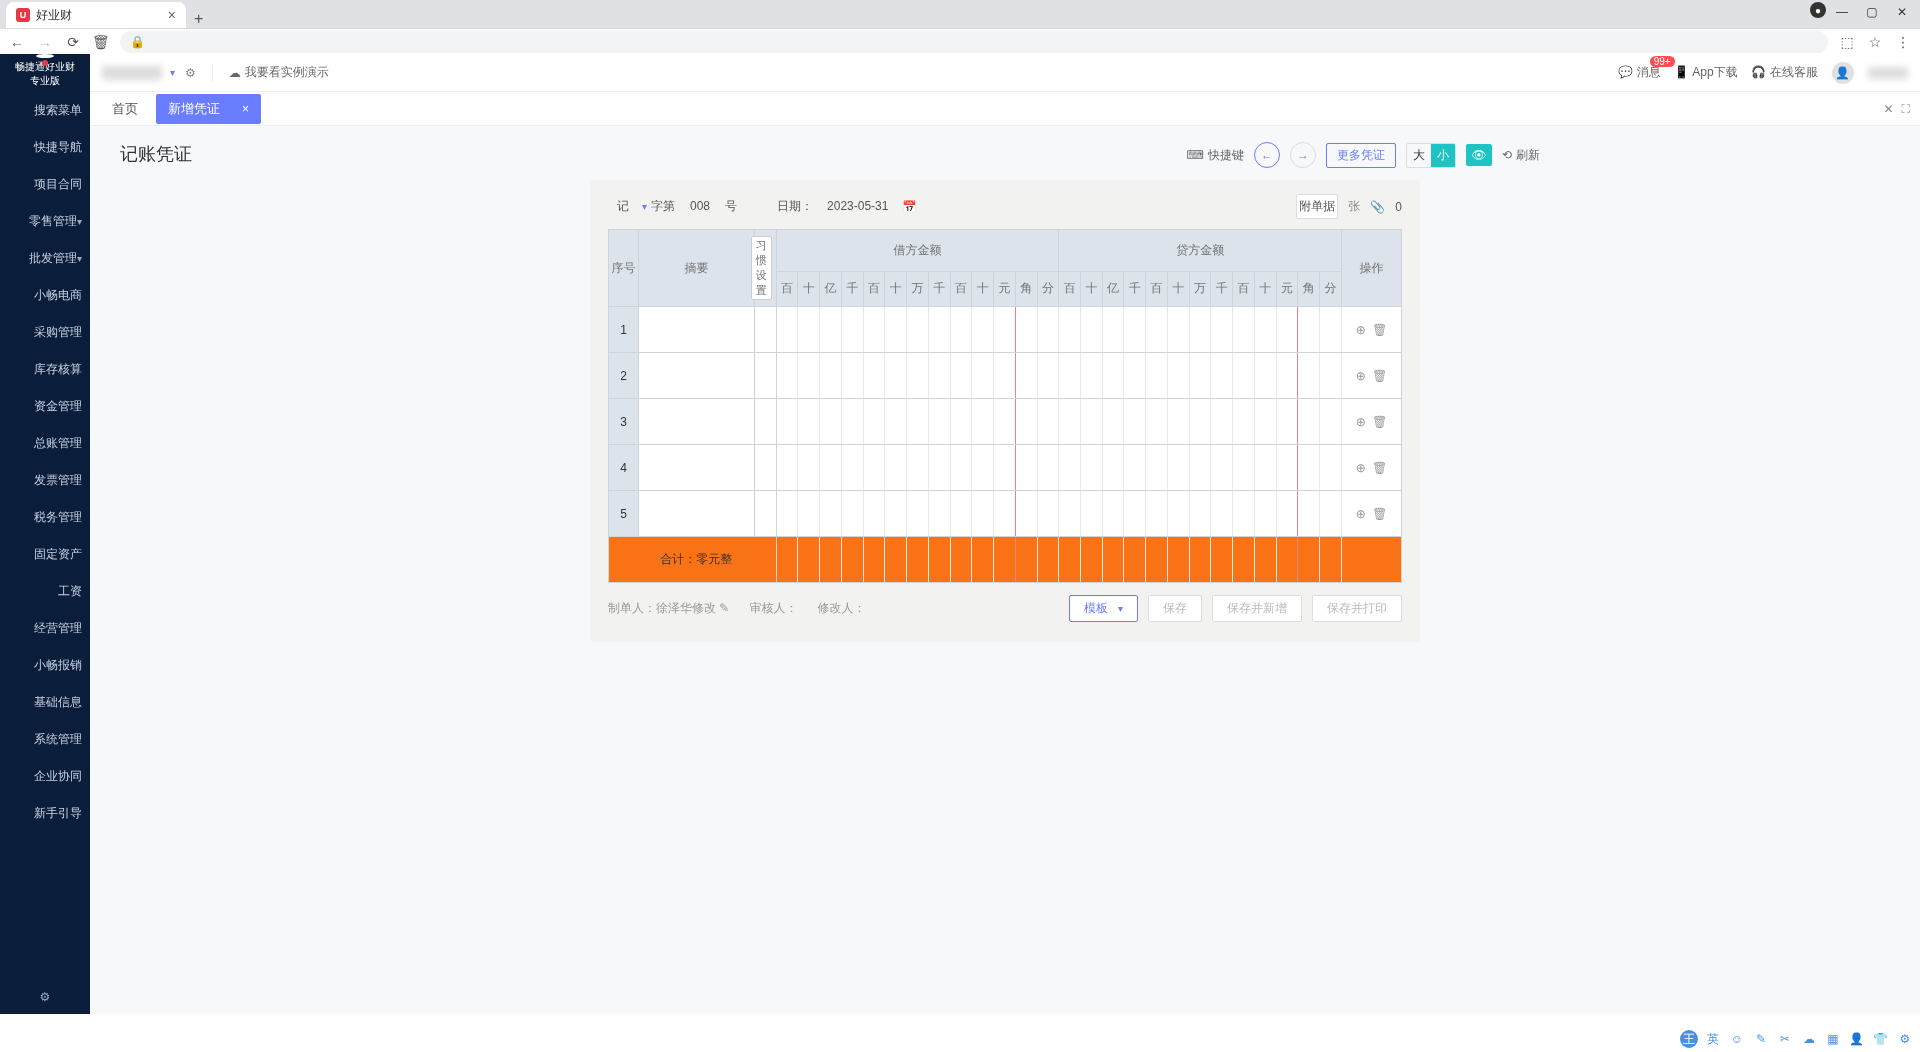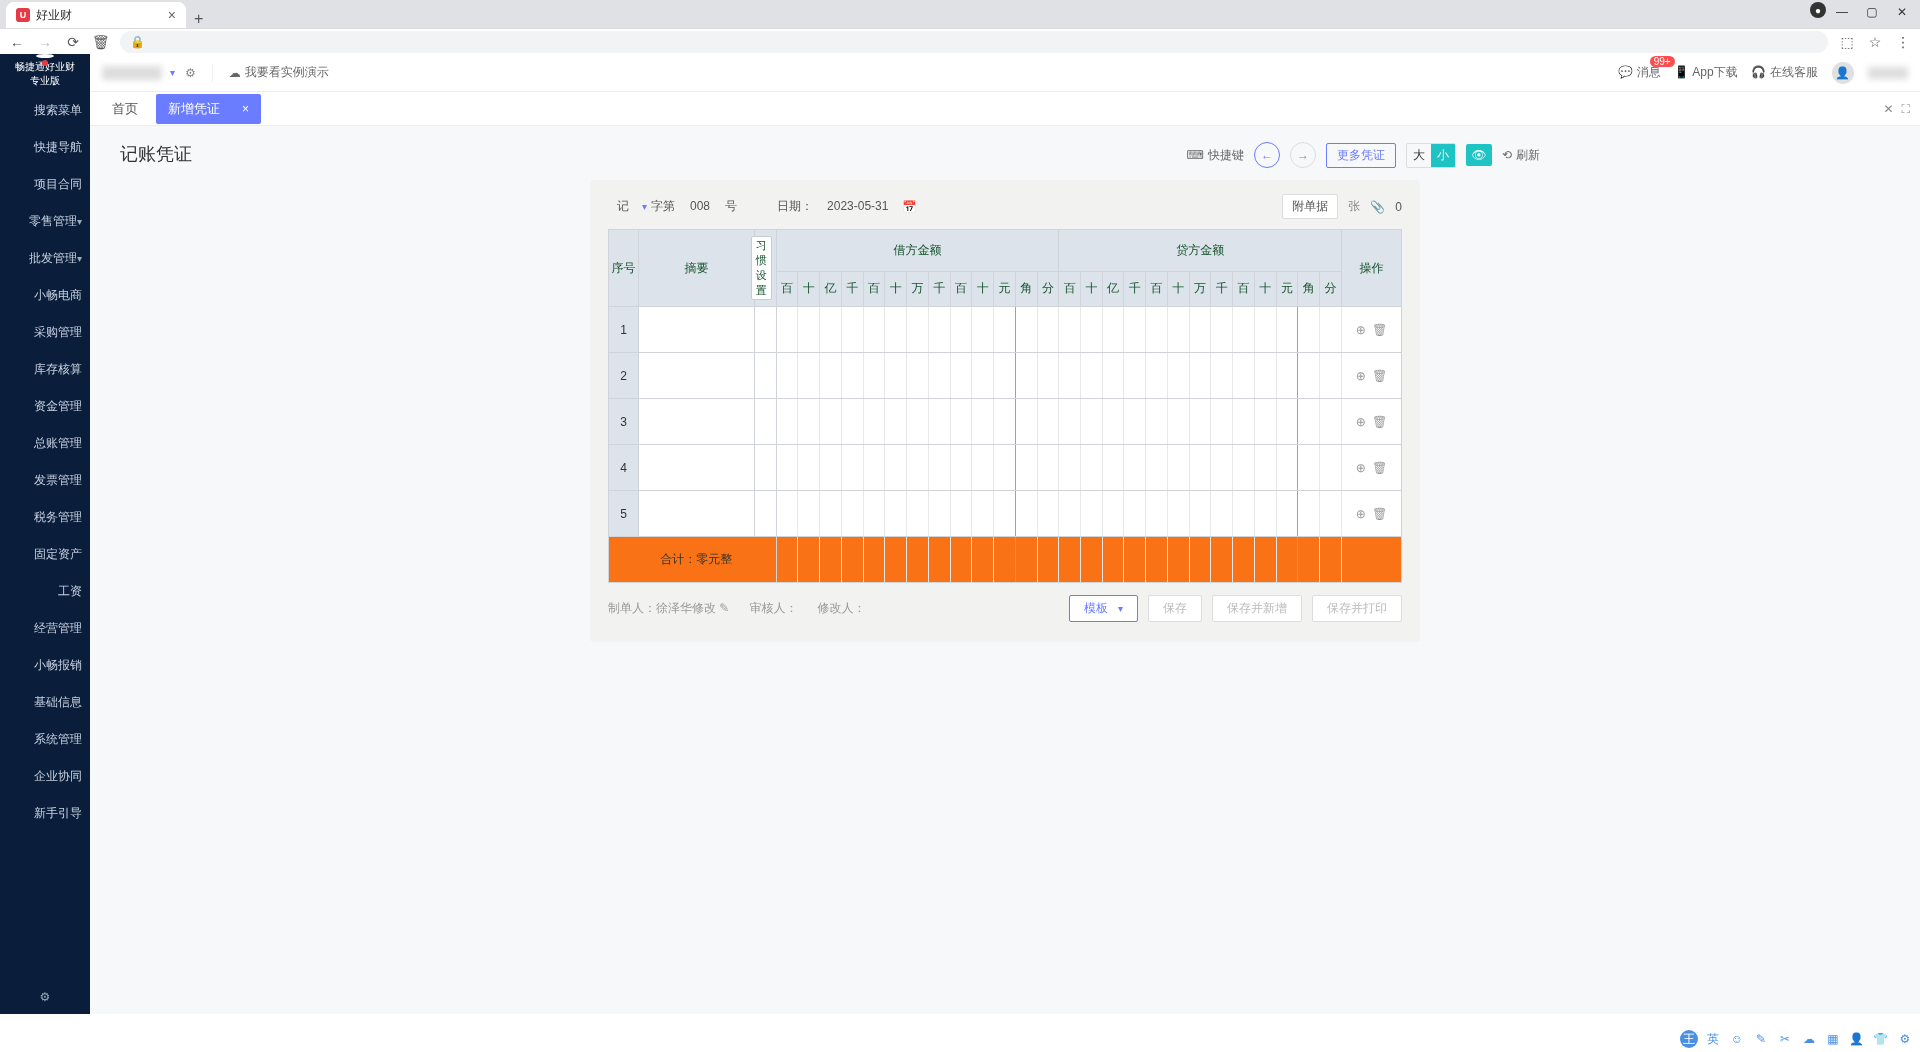--- a/index.html
+++ b/index.html
@@ -64,28 +64,28 @@
 .size-btn.active { background: #1ec3c3; color: #fff; }
 .eye-btn { background: #1ec3c3; color: #fff; width: 26px; height: 22px; display: flex; align-items: center; justify-content: center; border-radius: 2px; cursor: pointer; }
 .refresh { color: #666; display: flex; align-items: center; gap: 4px; cursor: pointer; }
 
 .voucher-card { background: #f2f3f0; border-radius: 4px; padding: 14px 18px 20px; max-width: 830px; margin: 0 auto; }
 .vc-top { display: flex; align-items: center; gap: 10px; font-size: 12px; color: #555; margin-bottom: 10px; }
 .vc-field { display: flex; align-items: center; gap: 4px; }
 .field-box { border-bottom: 1px solid transparent; padding: 1px 4px; min-width:30px; text-align:center;}
 .blue-chev { color: #6a7cff; font-size: 10px; }
 .cal-icon { color: #6a7cff; cursor: pointer; }
-.attach-btn { margin-left: auto; border: 1px solid #ddd; background: #fff; padding: 3px 9px; border-radius: 2px; cursor: pointer; }
+.attach-btn { margin-left: auto; border: 1px solid #ddd; background: #fff; padding: 3px 2px; border-radius: 2px; cursor: pointer; }
 .zhang { color: #888; }
 .clip-icon{color:#888;}
 
 
 .vtable { width: 100%; border-collapse: collapse; background: #fff; table-layout:fixed;}
 .vtable th, .vtable td { border: 1px solid #d0d4d8; font-size: 12px; text-align: center; }
-.vtable thead th { background: #dde3ea; color: #14532d; font-weight: normal; padding: 4px 2px; }
+.vtable thead th { background: #dde3ea; color: #737373; font-weight: normal; padding: 4px 2px; }
 .th-seq{width:30px;}
 .th-summary{width:116px;}
 .th-subject{position:relative;}
 .th-op{width:60px;}
 .digit-th { width: 13px; padding: 2px 0 !important; font-size: 11px; }
 .habit-btn { position: absolute; right: 4px; top: 50%; transform: translateY(-50%); border: 1px solid #ccc; font-size: 11px; padding: 1px 4px; background: #fff; cursor: pointer; border-radius:2px;}
 .vtable tbody td { height: 46px; }
 .seq-cell { background: #dde3ea; width: 30px; }
 .digit-cell { width: 13px; border-left: 1px solid #e8e8e8 !important; border-right: 1px solid #e8e8e8 !important; }
 .digit-cell.red-border { border-right: 1px solid #d88 !important; }

